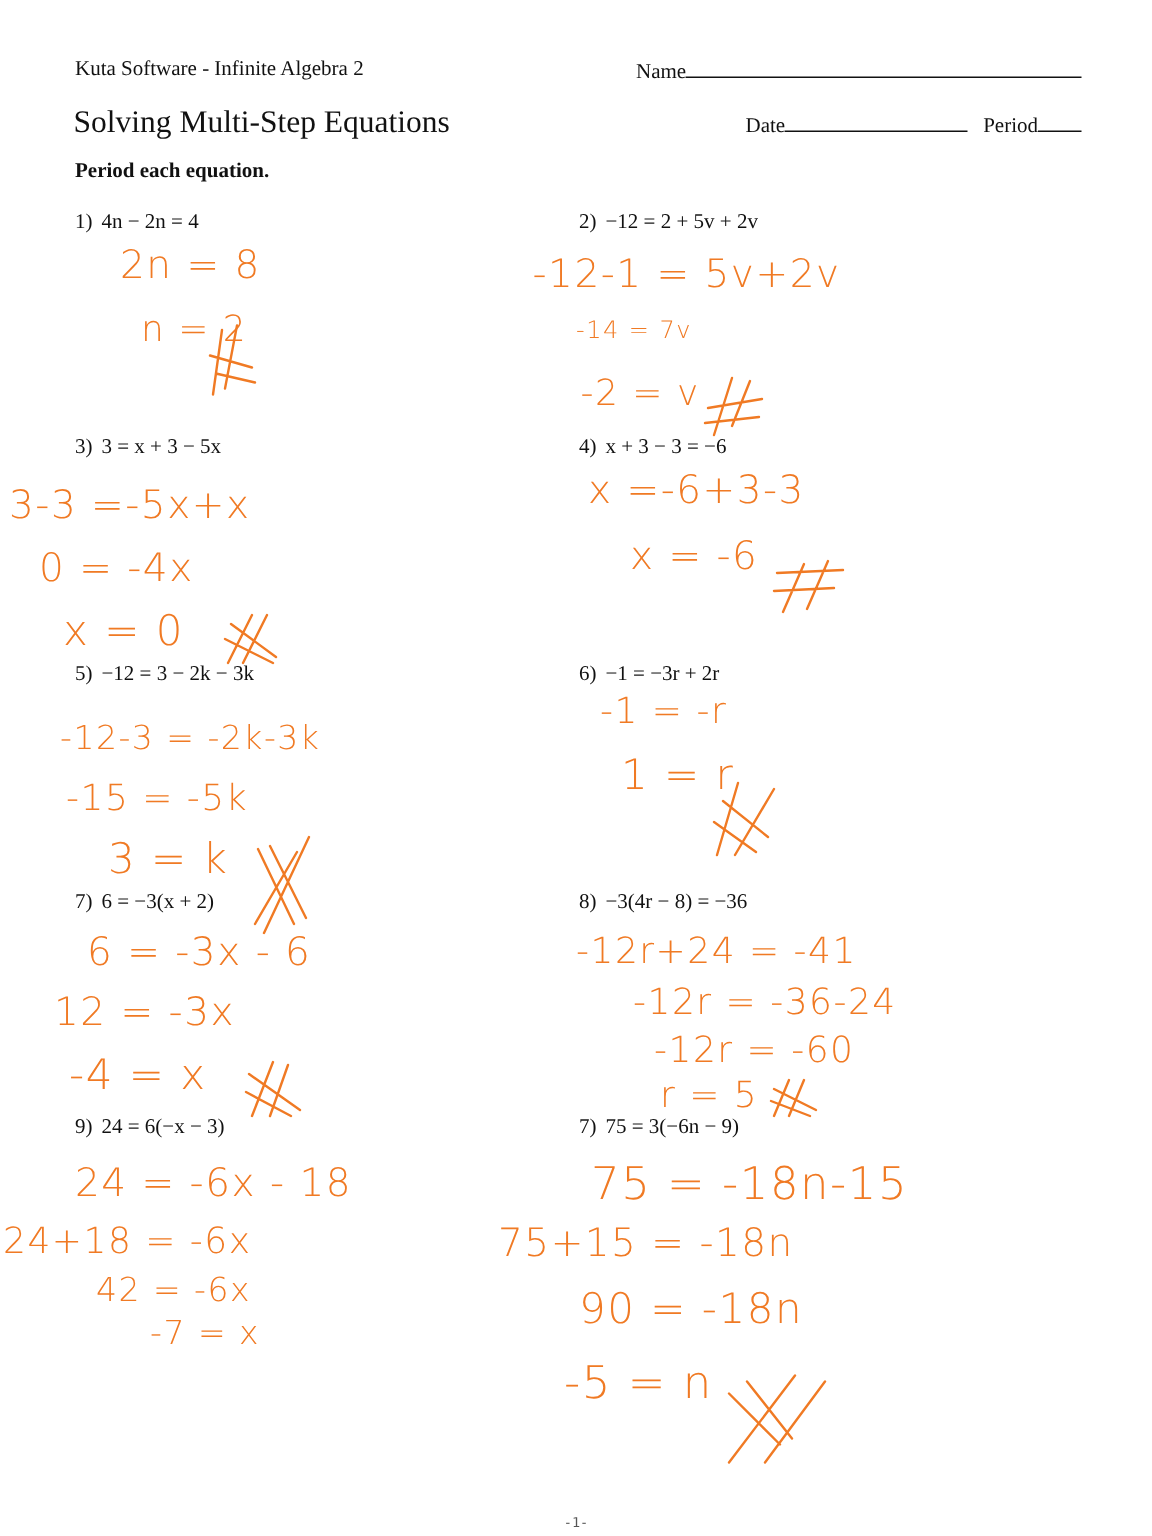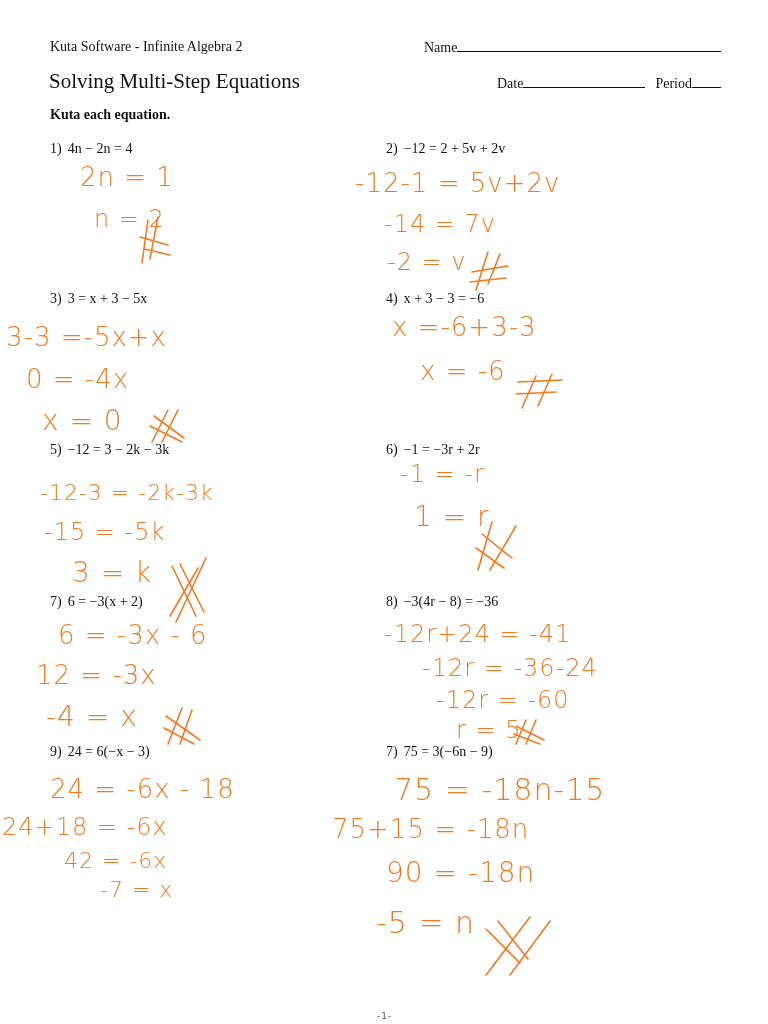--- a/index.html
+++ b/index.html
@@ -18,41 +18,41 @@
   svg.hatch path { stroke: #f07a24; stroke-width: 1.6; fill: none; stroke-linecap: round; }
   .footer { left: 0; width: 768px; top: 1011px; text-align: center; font-family: "DejaVu Sans Mono", monospace; font-size: 9px; color: #555; }
 </style>
 </head>
 <body>
 
 <div class="abs hdr-left">Kuta Software - Infinite Algebra 2</div>
 <div class="abs hdr-name"><span>Name</span><span class="line" style="width:264px"></span></div>
 <div class="abs title">Solving Multi-Step Equations</div>
 <div class="abs hdr-date"><span>Date</span><span class="line" style="width:122px"></span><span style="display:inline-block;width:10px"></span><span>Period</span><span class="line" style="width:29px"></span></div>
-<div class="abs instr">Kuta each equation.</div>
+<div class="abs instr">Period each equation.</div>
 
 <div class="abs problem" style="left:50px;top:141px"><span class="num">1)</span><span>4n − 2n = 4</span></div>
 <div class="abs problem" style="left:386px;top:141px"><span class="num">2)</span><span>−12 = 2 + 5v + 2v</span></div>
 <div class="abs problem" style="left:50px;top:291px"><span class="num">3)</span><span>3 = x + 3 − 5x</span></div>
 <div class="abs problem" style="left:386px;top:291px"><span class="num">4)</span><span>x + 3 − 3 = −6</span></div>
 <div class="abs problem" style="left:50px;top:442px"><span class="num">5)</span><span>−12 = 3 − 2k − 3k</span></div>
 <div class="abs problem" style="left:386px;top:442px"><span class="num">6)</span><span>−1 = −3r + 2r</span></div>
 <div class="abs problem" style="left:50px;top:594px"><span class="num">7)</span><span>6 = −3(x + 2)</span></div>
 <div class="abs problem" style="left:386px;top:594px"><span class="num">8)</span><span>−3(4r − 8) = −36</span></div>
 <div class="abs problem" style="left:50px;top:744px"><span class="num">9)</span><span>24 = 6(−x − 3)</span></div>
 <div class="abs problem" style="left:386px;top:744px"><span class="num">7)</span><span>75 = 3(−6n − 9)</span></div>
 
-<div class="hw" style="left:80px;top:162px;font-size:26px">2n = 1</div>
+<div class="hw" style="left:80px;top:162px;font-size:26px">2n = 8</div>
 <div class="hw" style="left:94px;top:205px;font-size:24px">n = 2</div>
 <svg class="hatch" style="left:140px;top:215px" width="32" height="50">
     <path d="M8 5 L2 48 M18 2 L10 44 M0 22 L28 30 M4 34 L30 40"></path>
   </svg>
 
 <div class="hw" style="left:355px;top:168px;font-size:26px">-12-1 = 5v+2v</div>
-<div class="hw" style="left:384px;top:210px;font-size:24px">-14 = 7v</div>
+<div class="hw" style="left:384px;top:210px;font-size:16px">-14 = 7v</div>
 <div class="hw" style="left:387px;top:248px;font-size:24px">-2 = v</div>
 <svg class="hatch" style="left:470px;top:250px" width="40" height="42">
     <path d="M18 2 L6 40 M30 4 L18 34 M2 22 L38 16 M0 32 L36 28"></path>
   </svg>
 
 <div class="hw" style="left:6px;top:322px;font-size:26px">3-3  =-5x+x</div>
 <div class="hw" style="left:26px;top:364px;font-size:26px">0   = -4x</div>
 <div class="hw" style="left:42px;top:404px;font-size:28px">x = 0</div>
 <svg class="hatch" style="left:148px;top:408px" width="40" height="36">
     <path d="M20 2 L4 34 M30 2 L14 34 M6 8 L36 30 M2 18 L34 34"></path>
@@ -80,21 +80,21 @@
 <div class="hw" style="left:58px;top:620px;font-size:26px">6 = -3x - 6</div>
 <div class="hw" style="left:36px;top:660px;font-size:26px">12  = -3x</div>
 <div class="hw" style="left:46px;top:700px;font-size:28px">-4 = x</div>
 <svg class="hatch" style="left:164px;top:706px" width="40" height="40">
     <path d="M18 2 L4 38 M28 4 L16 38 M2 10 L36 34 M0 22 L30 38"></path>
   </svg>
 
 <div class="hw" style="left:384px;top:620px;font-size:24px">-12r+24 = -41</div>
 <div class="hw" style="left:422px;top:654px;font-size:24px">-12r = -36-24</div>
 <div class="hw" style="left:436px;top:686px;font-size:24px">-12r = -60</div>
-<div class="hw" style="left:456px;top:716px;font-size:24px">r = 5</div>
+<div class="hw" style="left:440px;top:716px;font-size:24px">r = 5</div>
 <svg class="hatch" style="left:514px;top:718px" width="32" height="28">
     <path d="M12 2 L2 26 M22 2 L12 26 M2 8 L30 22 M0 16 L26 26"></path>
   </svg>
 
 <div class="hw" style="left:50px;top:774px;font-size:26px">24 = -6x - 18</div>
 <div class="hw" style="left:2px;top:813px;font-size:24px">24+18  = -6x</div>
 <div class="hw" style="left:64px;top:848px;font-size:22px">42  = -6x</div>
 <div class="hw" style="left:100px;top:877px;font-size:22px">-7 = x</div>
 
 <div class="hw" style="left:394px;top:772px;font-size:30px">75 = -18n-15</div>

